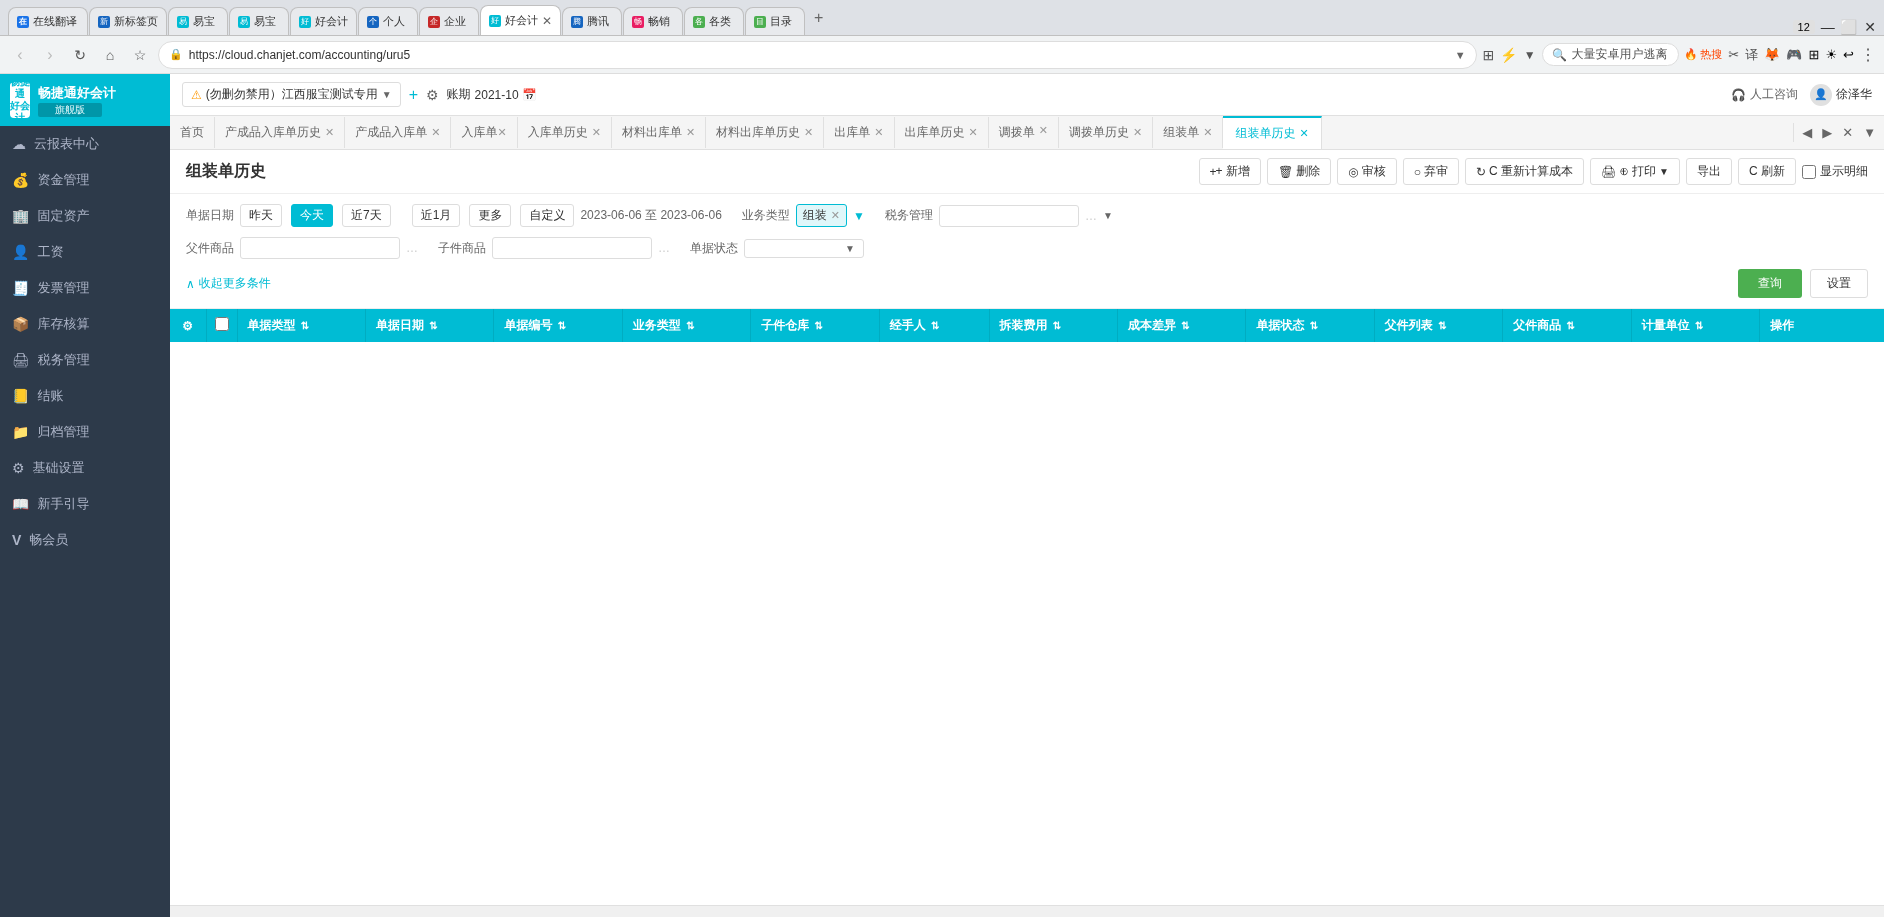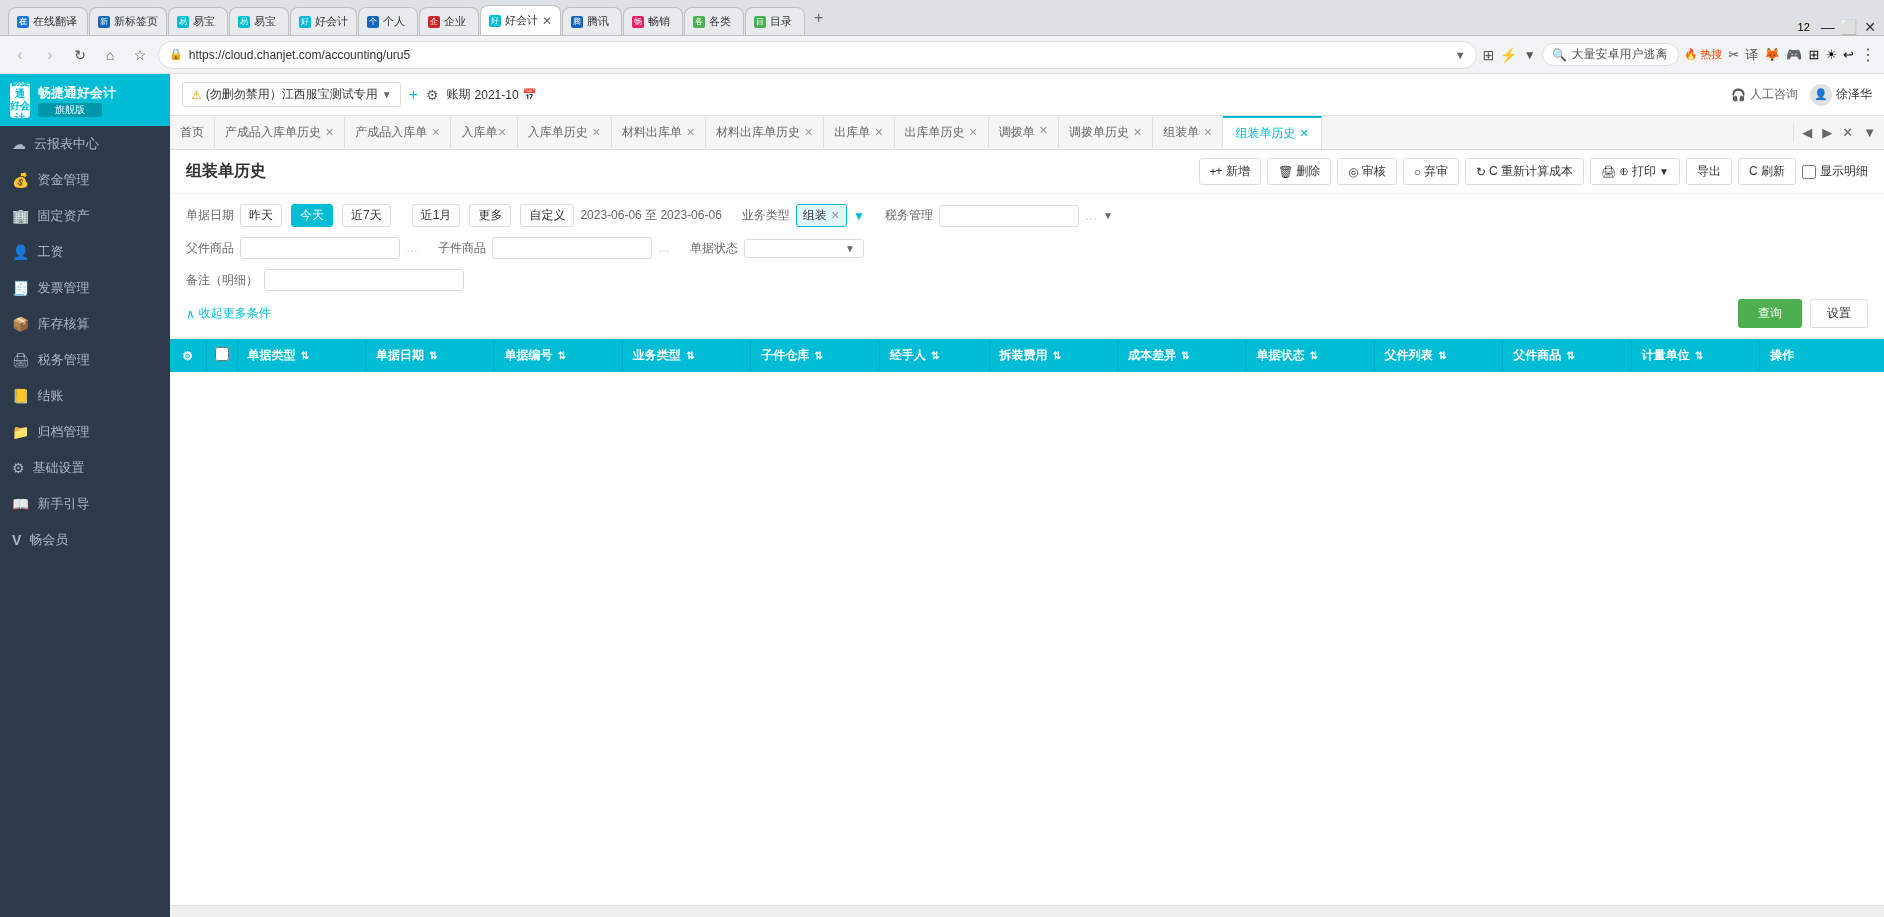--- a/index.html
+++ b/index.html
@@ -347,26 +347,20 @@
 
         <div style="display:flex;align-items:center;gap:6px;">
           <span style="font-size:12px;color:#666;">单据状态</span>
           <div style="display:flex;align-items:center;border:1px solid #ddd;border-radius:3px;padding:3px 8px;font-size:12px;min-width:120px;cursor:pointer;gap:4px;justify-content:space-between;">
             <span></span>
             <span style="font-size:10px;color:#666;">▼</span>
           </div>
         </div>
       </div>
 
-      <div style="display:flex;align-items:center;gap:20px;margin-bottom:8px;">
-        <div style="display:flex;align-items:center;gap:6px;">
-          <span style="font-size:12px;color:#666;">备注（明细）</span>
-          <input type="text" style="border: 1px solid rgb(221, 221, 221); border-radius: 3px; padding: 3px 8px; font-size: 12px; width: 200px;">
-        </div>
-      </div>
 
       <div style="display:flex;align-items:center;justify-content:space-between;">
         <div style="display:flex;align-items:center;gap:4px;color:#00bcd4;font-size:12px;cursor:pointer;">
           <span>∧</span>
           <span>收起更多条件</span>
         </div>
         <div style="display:flex;gap:8px;">
           <button style="background:#4caf50;color:#fff;border:none;border-radius:3px;padding:5px 20px;font-size:12px;cursor:pointer;">查询</button>
           <button style="background:#fff;color:#333;border:1px solid #ddd;border-radius:3px;padding:5px 16px;font-size:12px;cursor:pointer;">设置</button>
         </div>

